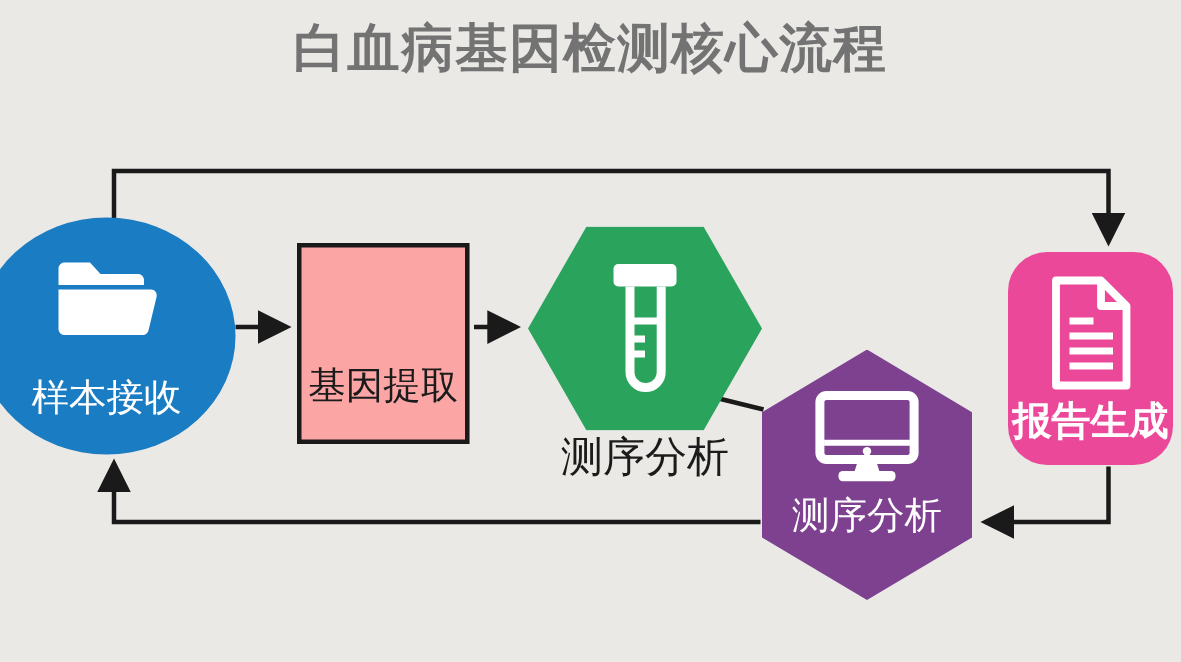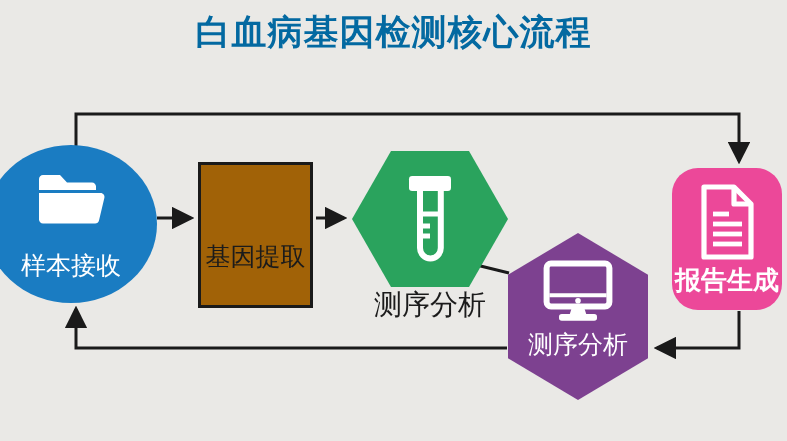--- a/index.html
+++ b/index.html
@@ -3,37 +3,37 @@
 <meta charset="utf-8">
 <style>
   html,body{margin:0;padding:0;}
   body{
     width:787px;height:441px;position:relative;overflow:hidden;
     background:#eae9e6;
     font-family:"Liberation Sans","DejaVu Sans",sans-serif;
   }
   .title{
     position:absolute;top:9px;left:0;width:100%;text-align:center;
-    font-size:35px;font-weight:bold;color:#0369a1;letter-spacing:1px;
+    font-size:35px;font-weight:bold;color:#737373;letter-spacing:1px;
   }
   #connectors{position:absolute;left:0;top:0;}
   .edge{stroke:#1a1a1a;stroke-width:3;fill:none;}
 
   .node{position:absolute;display:flex;flex-direction:column;align-items:center;}
 
   .node-sample{
     left:-15px;top:145px;width:172px;height:158px;border-radius:50%;
     background:#1a7cc2;justify-content:center;padding-left:0;
   }
   .node-sample .lbl{margin-top:21px;}
 
   .node-extract{
     left:198px;top:162px;width:109px;height:108px;
-    background:#a16207;border:3px solid #1a1a1a;
-    justify-content:flex-end;padding-bottom:32px;
+    background:#fca5a5;border:3px solid #1a1a1a;
+    justify-content:flex-end;padding-bottom:20px;
   }
 
   .node-green{
     left:352px;top:151px;width:156px;height:136px;background:#2aa35d;
     clip-path:polygon(25% 0,75% 0,100% 50%,75% 100%,25% 100%,0 50%);
     justify-content:center;
   }
   .green-caption{
     position:absolute;left:352px;top:286px;width:156px;text-align:center;
     font-size:28px;color:#1b1b1b;

